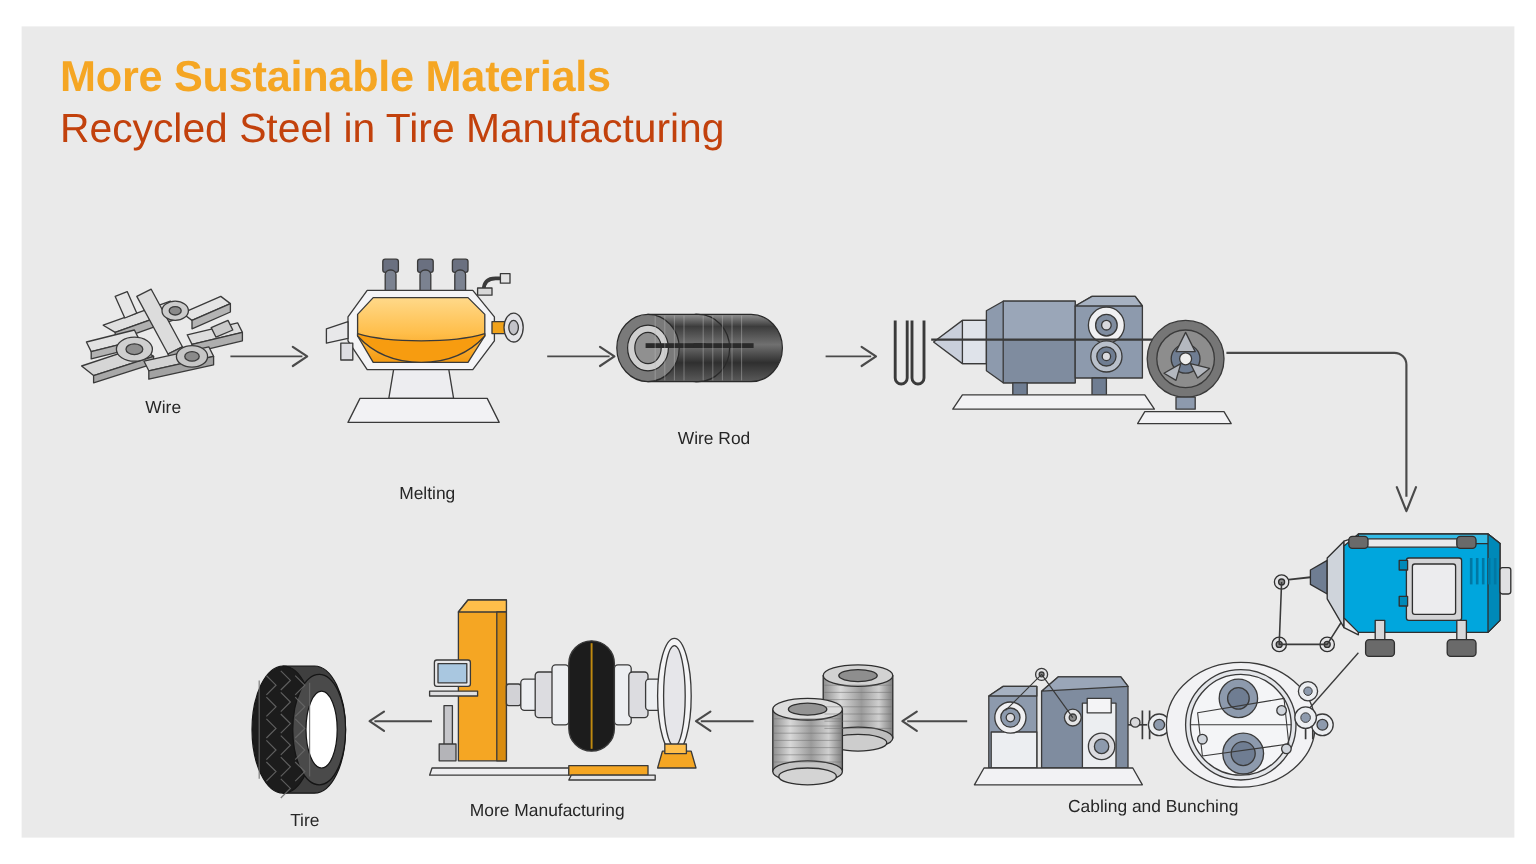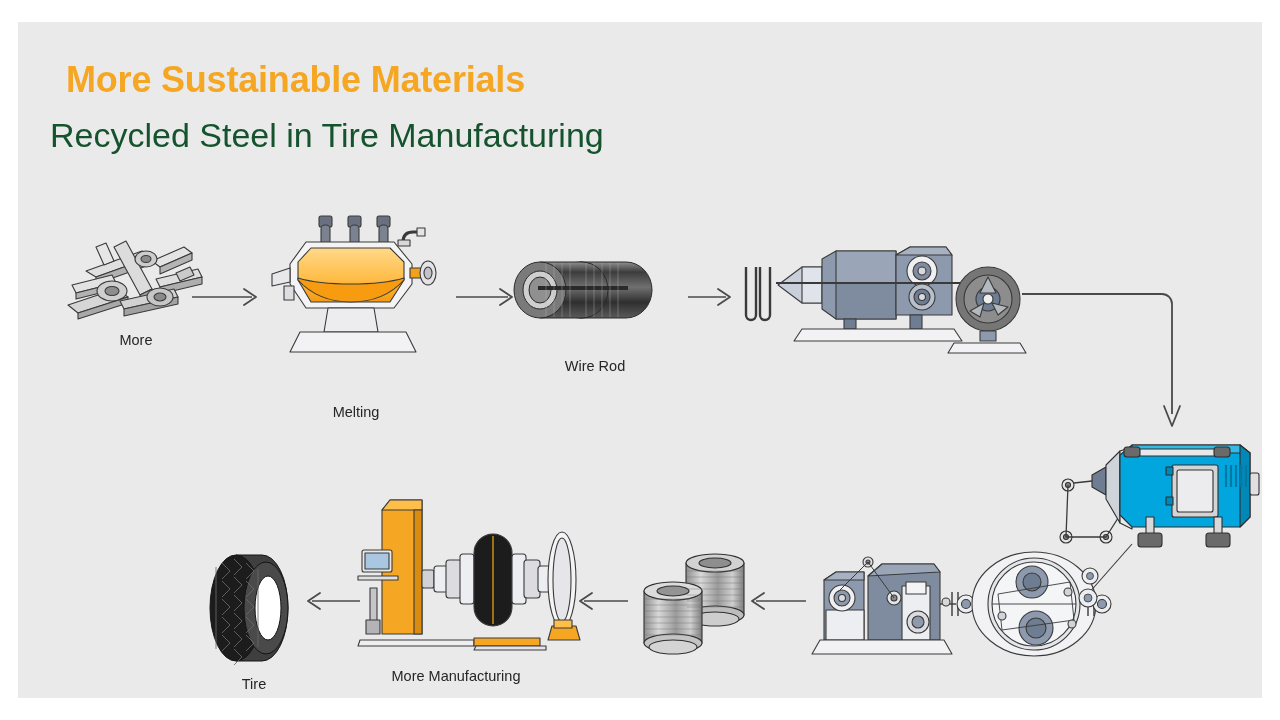--- a/index.html
+++ b/index.html
@@ -11,24 +11,24 @@
   }
   #slide {
     position: absolute;
     left: 18px; top: 22px;
     width: 1244px; height: 676px;
     background: #eaeaea;
   }
   .title-block { position: absolute; left: 32px; top: 22px; }
   .title-main {
     font-size: 36px; font-weight: bold; color: #f5a623;
-    letter-spacing: -0.2px; line-height: 1.1; margin: 16px;
+    letter-spacing: -0.2px; line-height: 1.1; margin: 0;
   }
   .title-sub {
-    font-size: 34px; font-weight: normal; color: #14532d;
+    font-size: 34px; font-weight: normal; color: #c2410c;
     line-height: 1.15; margin: 4px 0 0 0;
   }
   .stage { position: absolute; }
   .stage-label {
     position: absolute; text-align: center;
     font-size: 14.5px; color: #262626; line-height: 1.25;
     white-space: pre-line; width: 100%; left: 0;
   }
   .art { position: absolute; left: 0; top: 0; }
   svg { display: block; overflow: visible; }
@@ -64,21 +64,21 @@
         <ellipse cx="56" cy="64" rx="15" ry="10" fill="#cfcfcf"></ellipse>
         <ellipse cx="56" cy="64" rx="7" ry="4.5" fill="#8e8e8e"></ellipse>
         <ellipse cx="104" cy="70" rx="13" ry="9" fill="#c6c6c6"></ellipse>
         <ellipse cx="104" cy="70" rx="6" ry="4" fill="#8a8a8a"></ellipse>
         <ellipse cx="90" cy="32" rx="11" ry="8" fill="#cccccc"></ellipse>
         <ellipse cx="90" cy="32" rx="5" ry="3.5" fill="#8a8a8a"></ellipse>
         <path d="M40 20 L50 16 L58 34 L48 38 Z" fill="#e6e6e6"></path>
         <path d="M120 46 L134 40 L138 48 L124 54 Z" fill="#cacaca"></path>
       </g>
     </svg>
-    <div class="stage-label" style="top:104px;">More</div>
+    <div class="stage-label" style="top:104px;">Wire</div>
   </div>
 
   <svg class="conn" style="left:172px; top:262px;" width="80" height="26" viewBox="0 0 80 26">
     <line x1="2" y1="13" x2="62" y2="13" stroke="#4a4a4a" stroke-width="1.6"></line>
     <polyline points="54,5 66,13 54,21" fill="none" stroke="#4a4a4a" stroke-width="1.8" stroke-linecap="round" stroke-linejoin="round"></polyline>
   </svg>
 
   <div class="stage" style="left:248px; top:190px; width:180px; height:185px;">
     <svg class="art" width="180" height="155" viewBox="0 0 180 155">
       <defs>
@@ -315,20 +315,21 @@
         <line x1="186" y1="62" x2="270" y2="62" stroke="#3a3a3a" stroke-width="0.9"></line>
         <circle cx="196" cy="74" r="4" fill="#cfd4db"></circle>
         <circle cx="262" cy="50" r="4" fill="#cfd4db"></circle>
         <circle cx="266" cy="82" r="4" fill="#cfd4db"></circle>
 
         <path d="M282 50 v24 M288 50 v24" stroke="#3a3a3a" stroke-width="1.4"></path>
         <circle cx="296" cy="62" r="9" fill="#eceef1"></circle>
         <circle cx="296" cy="62" r="4.5" fill="#8d9aad"></circle>
       </g>
     </svg>
+    <div class="stage-label" style="top:122px; left:40px; width:230px;">Cabling and Bunching</div>
   </div>
 
   <svg class="conn" style="left:1050px; top:520px;" width="70" height="80" viewBox="0 0 70 80">
     <path d="M64 2 L20 52" fill="none" stroke="#3a3a3a" stroke-width="1.1"></path>
     <circle cx="20" cy="56" r="9" fill="#eceef1" stroke="#3a3a3a" stroke-width="1.1"></circle>
     <circle cx="20" cy="56" r="4" fill="#8d9aad" stroke="#3a3a3a" stroke-width="0.8"></circle>
     <circle cx="22" cy="34" r="8" fill="#eceef1" stroke="#3a3a3a" stroke-width="1.1"></circle>
     <circle cx="22" cy="34" r="3.5" fill="#8d9aad" stroke="#3a3a3a" stroke-width="0.8"></circle>
   </svg>
 

